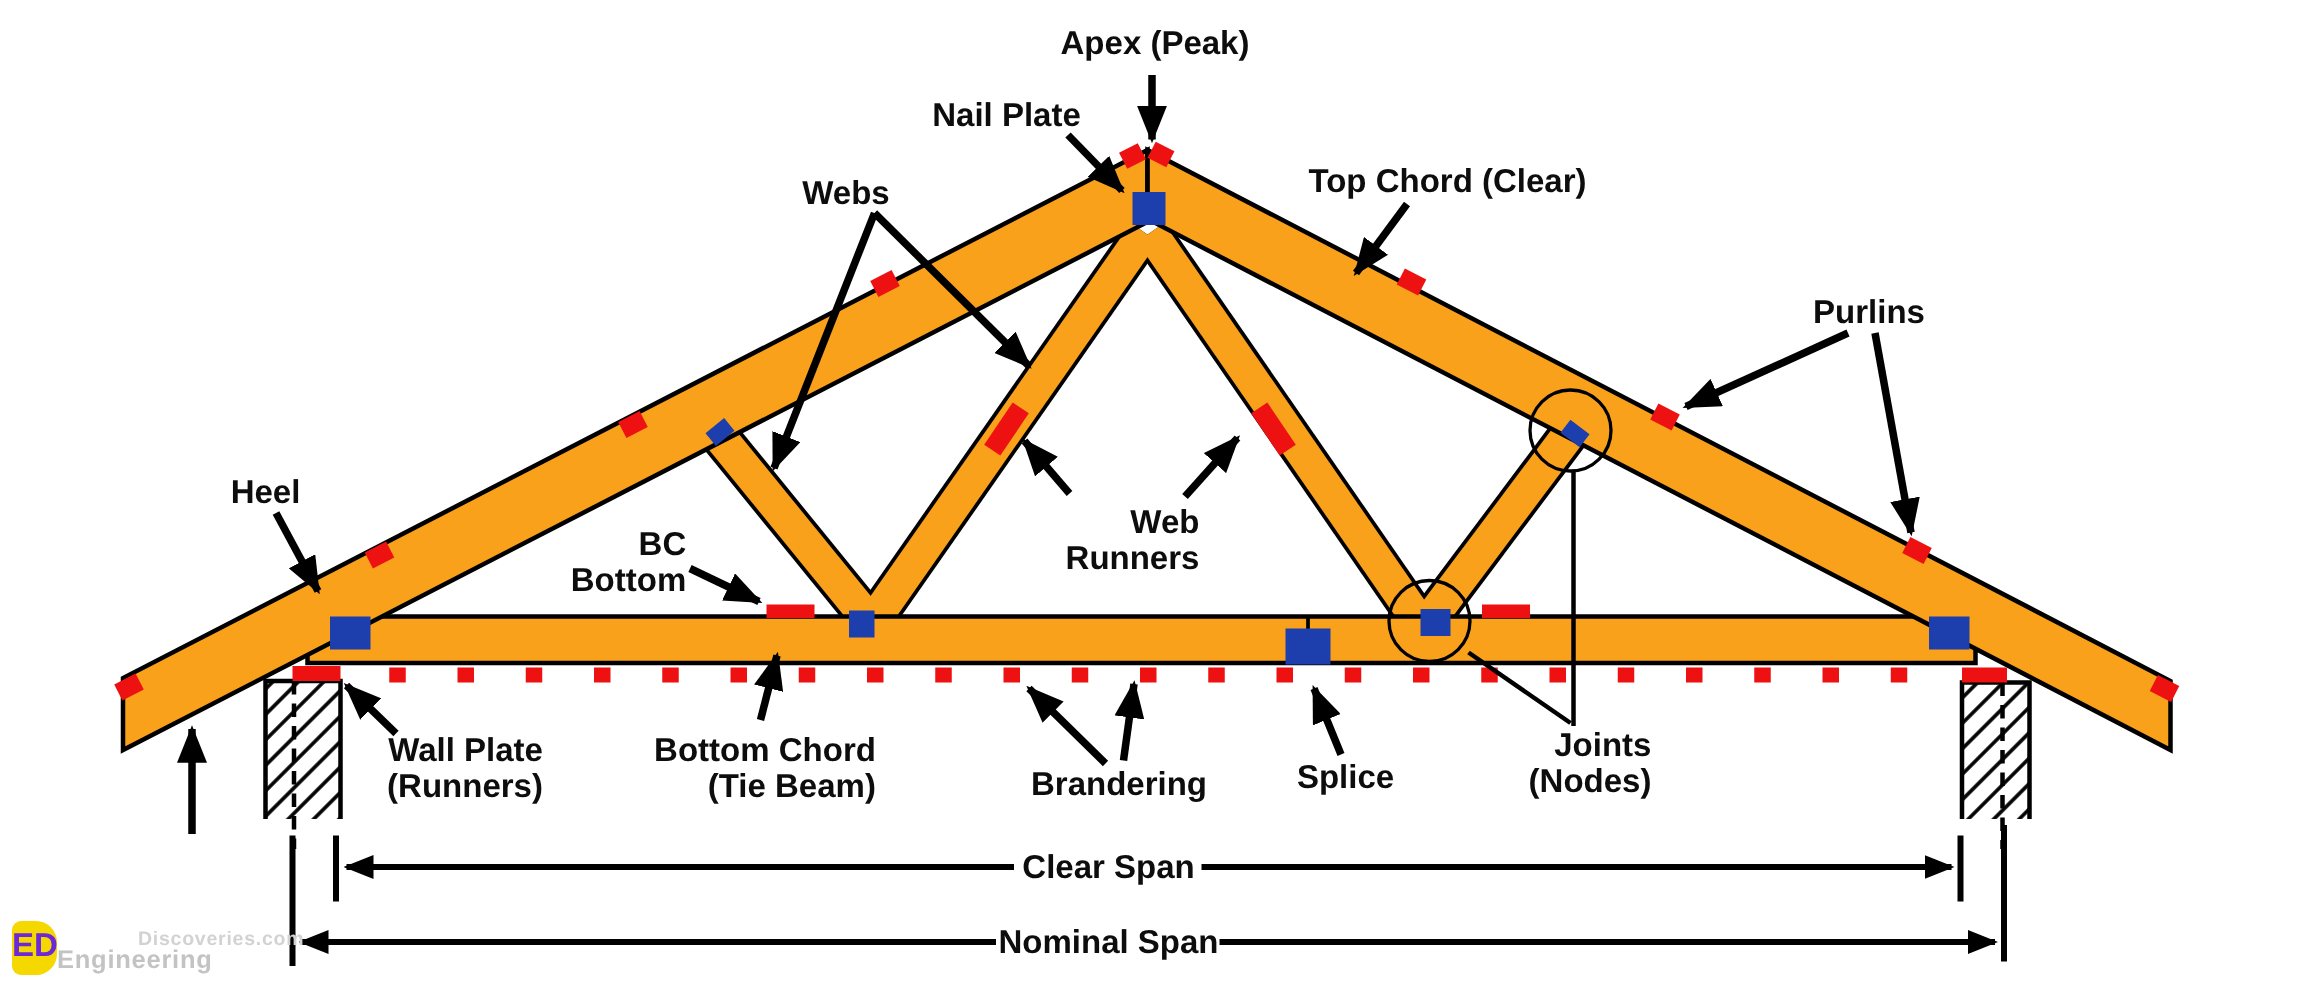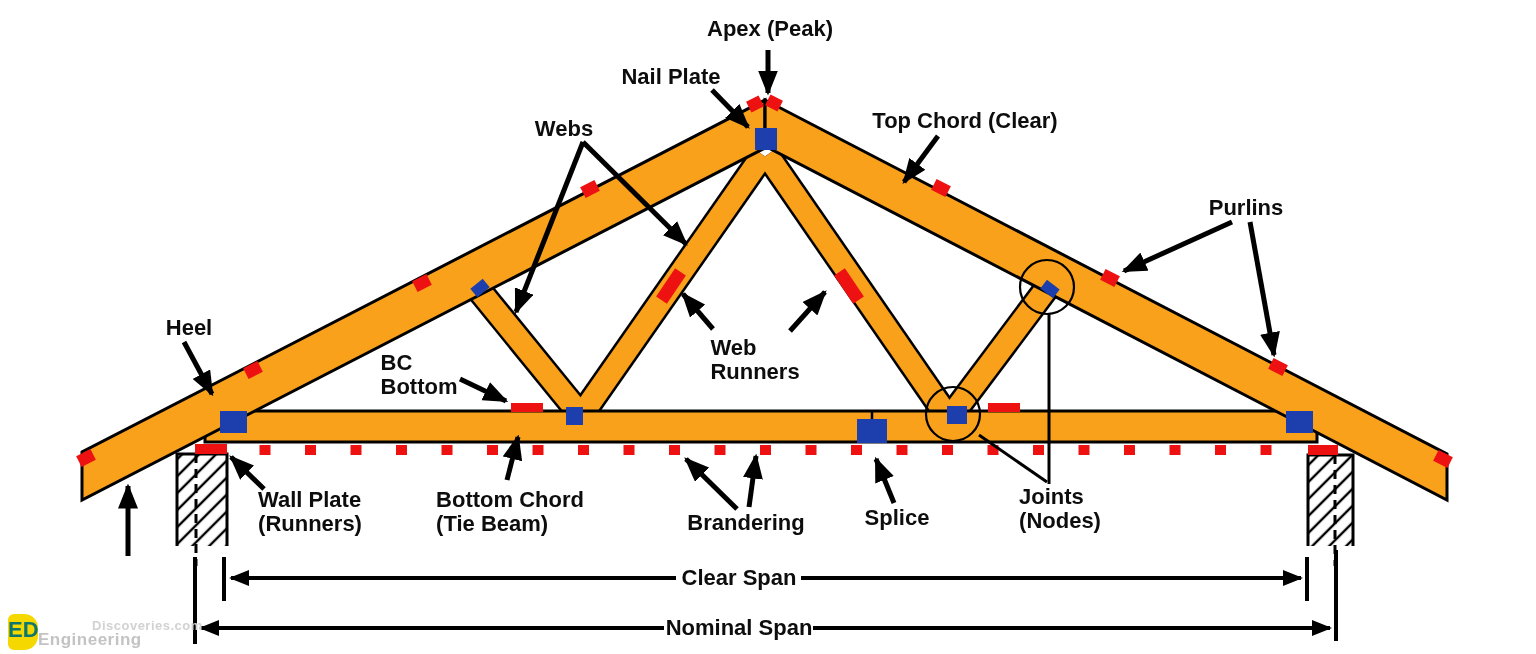--- a/index.html
+++ b/index.html
@@ -24,27 +24,27 @@
   .arrow{stroke:var(--line_black);stroke-width:5;fill:none;marker-end:url(#ah);}
   .dim{stroke:var(--line_black);stroke-width:4;fill:none;marker-end:url(#ah);}
   .tick{stroke:var(--line_black);stroke-width:4;}
   .jcircle{stroke:var(--line_black);stroke-width:2.2;fill:none;}
   .wallborder{stroke:var(--line_black);stroke-width:3;fill:none;}
   .dashline{stroke:var(--line_black);stroke-width:3;stroke-dasharray:9 6;}
 
   .lbl{
     position:absolute;transform:translateX(-50%);
     font-weight:bold;font-size:22px;line-height:24px;color:#0d0d0d;
-    white-space:nowrap;text-align:left;
+    white-space:nowrap;text-align:right;
   }
   .watermark{position:absolute;left:6px;top:610px;width:180px;height:42px;}
   .wm-badge{
     position:absolute;left:2px;top:4px;width:30px;height:36px;
     background:#F4D800;border-radius:6px 14px 14px 6px;
-    color:#0f766e;font-weight:bold;font-size:22px;line-height:32px;text-align:center;
+    color:#6d28d9;font-weight:bold;font-size:22px;line-height:32px;text-align:center;
   }
   .wm-line2{position:absolute;left:66px;top:8px;font-weight:bold;font-size:13px;color:#d2d2d2;letter-spacing:.5px;margin-left:20px;}
   .wm-line1{position:absolute;left:32px;top:20px;font-weight:bold;font-size:17px;color:#c3c3c3;letter-spacing:.5px;}
 </style>
 </head>
 <body>
 
 <div id="stage">
 
   <svg id="art" width="1536" height="654" viewBox="0 0 1536 654">
@@ -188,21 +188,21 @@
       <line class="dim" x1="664" y1="628" x2="201" y2="628"></line>
       <line class="dim" x1="813" y1="628" x2="1330" y2="628"></line>
     </g>
   </svg>
 
   <div class="lbl" style="left:770px;top:17px">Apex (Peak)</div>
   <div class="lbl" style="left:671px;top:65px">Nail Plate</div>
   <div class="lbl" style="left:564px;top:117px">Webs</div>
   <div class="lbl" style="left:965px;top:109px">Top Chord (Clear)</div>
   <div class="lbl" style="left:1246px;top:196px">Purlins</div>
-  <div class="lbl" style="left:189px;top:316px">Heel</div>
+  <div class="lbl" style="left:177px;top:316px">Heel</div>
 
   <div class="lbl" style="left:419px;top:351px">
     <div>BC</div>
     <div>Bottom</div>
   </div>
 
   <div class="lbl" style="left:310px;top:488px">
     <div>Wall Plate</div>
     <div>(Runners)</div>
   </div>

